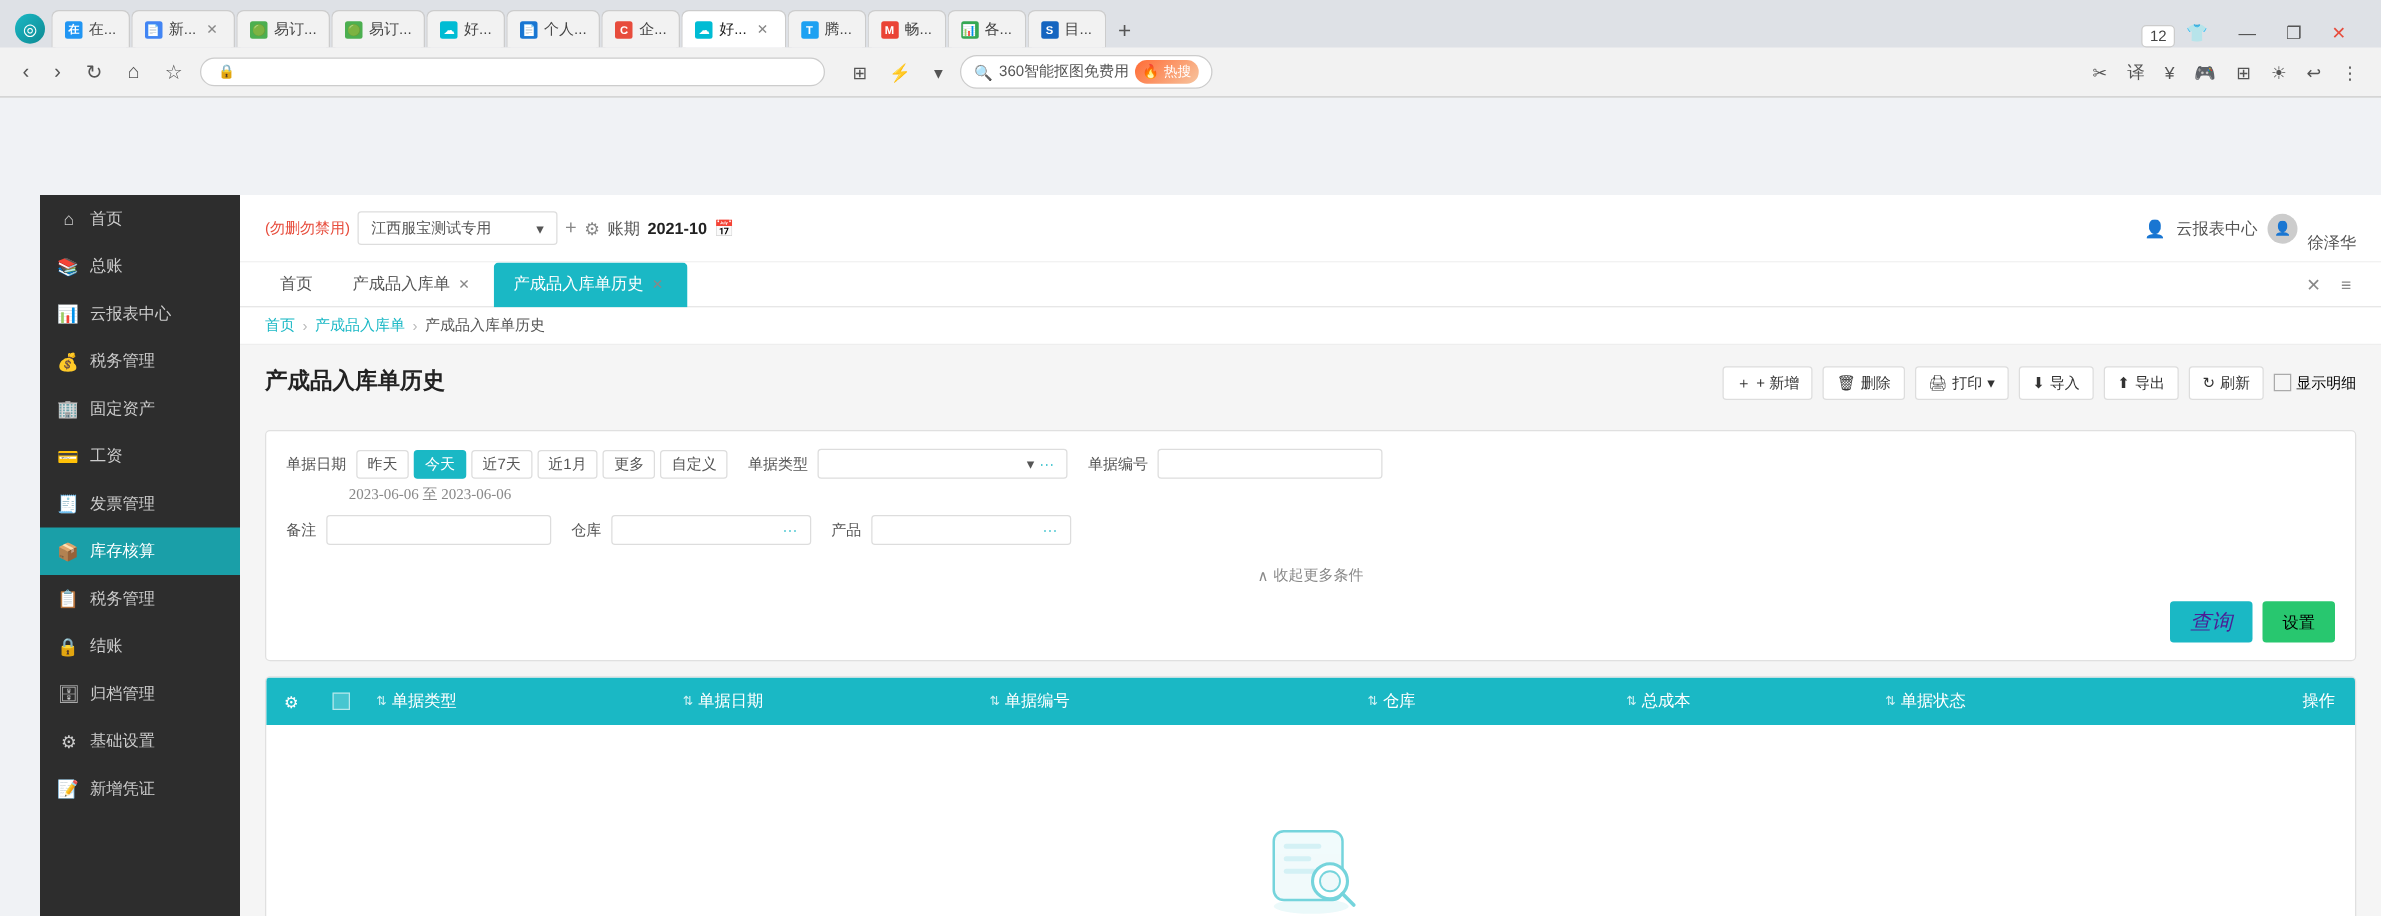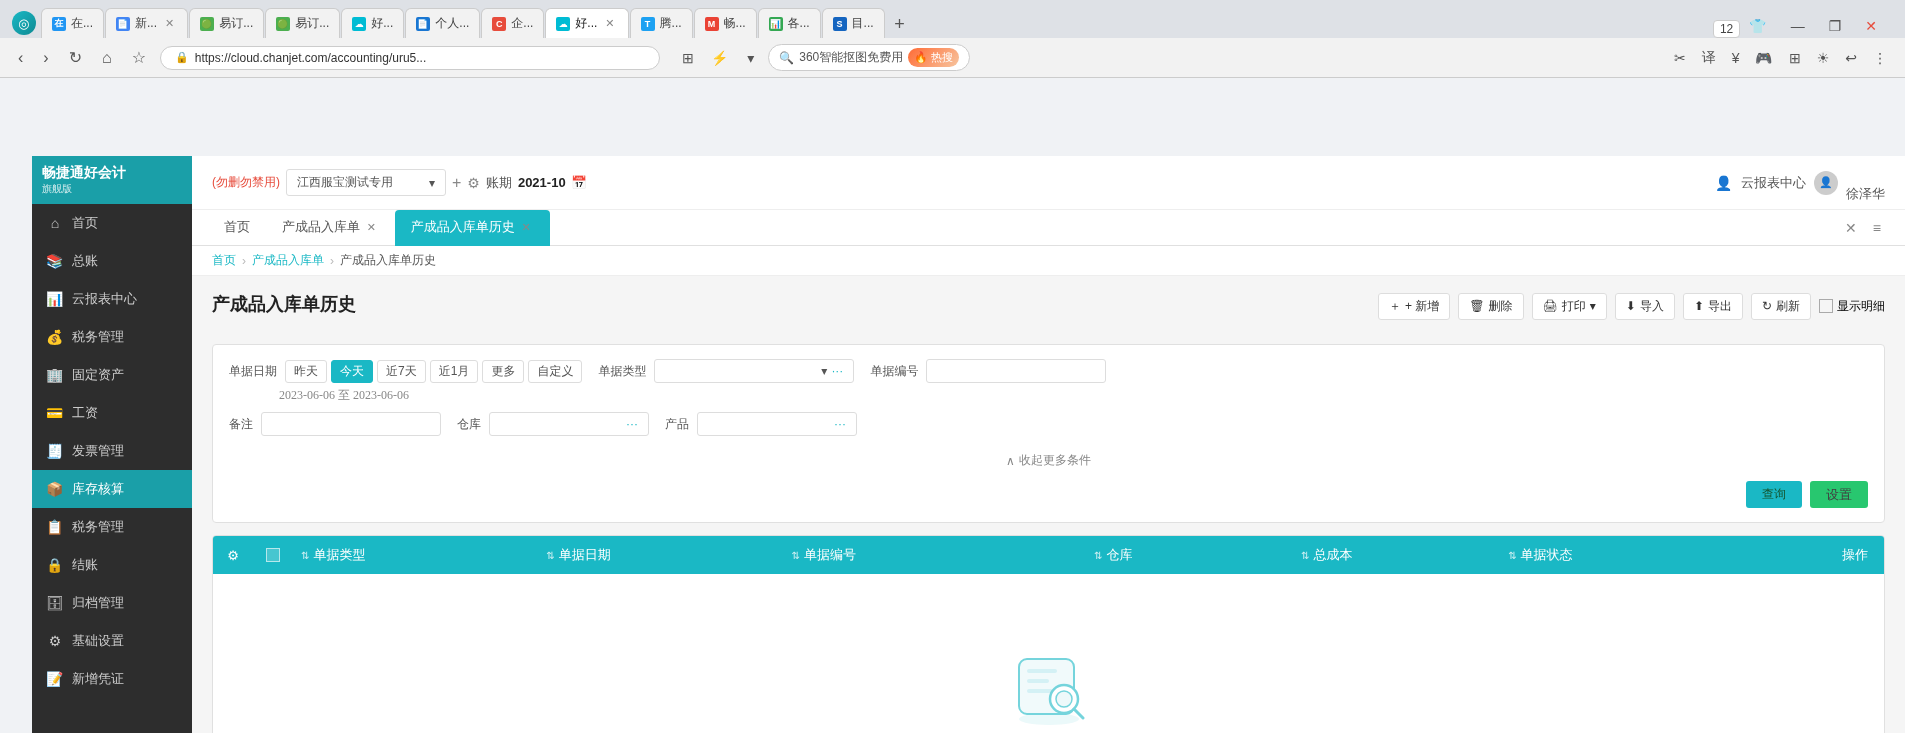--- a/index.html
+++ b/index.html
@@ -65,22 +65,22 @@
     .filter-area { background: #fff; border: 1px solid #e0e0e0; border-radius: 4px; padding: 14px 16px; margin-bottom: 12px; }
     .filter-row { display: flex; align-items: center; gap: 16px; margin-bottom: 12px; flex-wrap: wrap; }
     .filter-group { display: flex; align-items: center; gap: 8px; }
     .filter-label { font-size: 12px; color: #555; white-space: nowrap; }
     .date-filter { display: flex; align-items: center; gap: 4px; }
     .date-btn { padding: 2px 8px; border: 1px solid #ddd; background: #fff; border-radius: 3px; font-size: 12px; cursor: pointer; color: #555; }
     .date-btn.active { background: #1ab8c5; color: white; border-color: #1ab8c5; }
     .date-range { font-size: 12px; color: #888; margin-top: 2px; font-family: Liberation Serif, serif; }
     .filter-select { display: flex; align-items: center; gap: 4px; padding: 4px 10px; border: 1px solid #ddd; background: #fff; border-radius: 3px; font-size: 12px; color: #555; cursor: pointer; min-width: 120px; }
     .filter-input { padding: 4px 10px; border: 1px solid #ddd; background: #fff; border-radius: 3px; font-size: 12px; color: #555; width: 180px; }
-    .btn-query { background: #1ab8c5; color: #14532d; border: none; padding: 5px 16px; border-radius: 3px; font-size: 12px; cursor: pointer; }
-    .btn-settings { background: #28c76f; color: #404040; border: none; padding: 2px 16px; border-radius: 3px; font-size: 13px; cursor: pointer; }
+    .btn-query { background: #1ab8c5; color: #4c1d95; border: none; padding: 5px 16px; border-radius: 3px; font-size: 17px; cursor: pointer; font-style: italic; }
+    .btn-settings { background: #28c76f; color: #000000; border: none; padding: 2px 16px; border-radius: 3px; font-size: 13px; cursor: pointer; }
     .collapse-btn { display: flex; align-items: center; gap: 4px; font-size: 12px; color: #888; cursor: pointer; justify-content: center; padding: 4px; }
 
     
     .data-table { background: #fff; border: 1px solid #e0e0e0; border-radius: 4px; overflow: hidden; }
     .table-header { display: flex; align-items: center; background: #1ab8c5; color: white; font-size: 13px; padding: 0; }
     .th { padding: 10px 8px; display: flex; align-items: center; gap: 4px; cursor: pointer; white-space: nowrap; }
     .th-check { width: 40px; justify-content: center; }
     .th-gear { width: 40px; justify-content: center; }
     .sort-icon { font-size: 10px; opacity: 0.8; }
     .table-empty { display: flex; flex-direction: column; align-items: center; justify-content: center; padding: 60px 20px; color: #bbb; }
@@ -163,21 +163,20 @@
   </div>
 
   <div class="address-bar">
     <button class="nav-btn">‹</button>
     <button class="nav-btn">›</button>
     <button class="nav-btn">↻</button>
     <button class="nav-btn">⌂</button>
     <button class="nav-btn">☆</button>
     <div class="address-input">
       <span class="lock">🔒</span>
-      <span class="address-text">https://cloud.chanjet.com/accounting/uru5...</span>
     </div>
     <div class="toolbar-icons">
       <span class="toolbar-icon">⊞</span>
       <span class="toolbar-icon">⚡</span>
       <span class="toolbar-icon">▾</span>
     </div>
     <div class="search-box">
       <span>🔍</span>
       <span>360智能抠图免费用</span>
       <span class="hot-search">🔥 热搜</span>
@@ -191,24 +190,20 @@
       <span class="toolbar-icon">☀</span>
       <span class="toolbar-icon">↩</span>
       <span class="toolbar-icon">⋮</span>
     </div>
   </div>
 </div>
 
 <div class="main-layout">
 
   <div class="left-nav">
-    <div class="left-nav-header">
-      <div class="brand-name">畅捷通好会计</div>
-      <div class="brand-sub">旗舰版</div>
-    </div>
 
     <div class="nav-item">
       <span class="nav-icon">⌂</span>
       <span>首页</span>
     </div>
     <div class="nav-item">
       <span class="nav-icon">📚</span>
       <span>总账</span>
     </div>
     <div class="nav-item">

